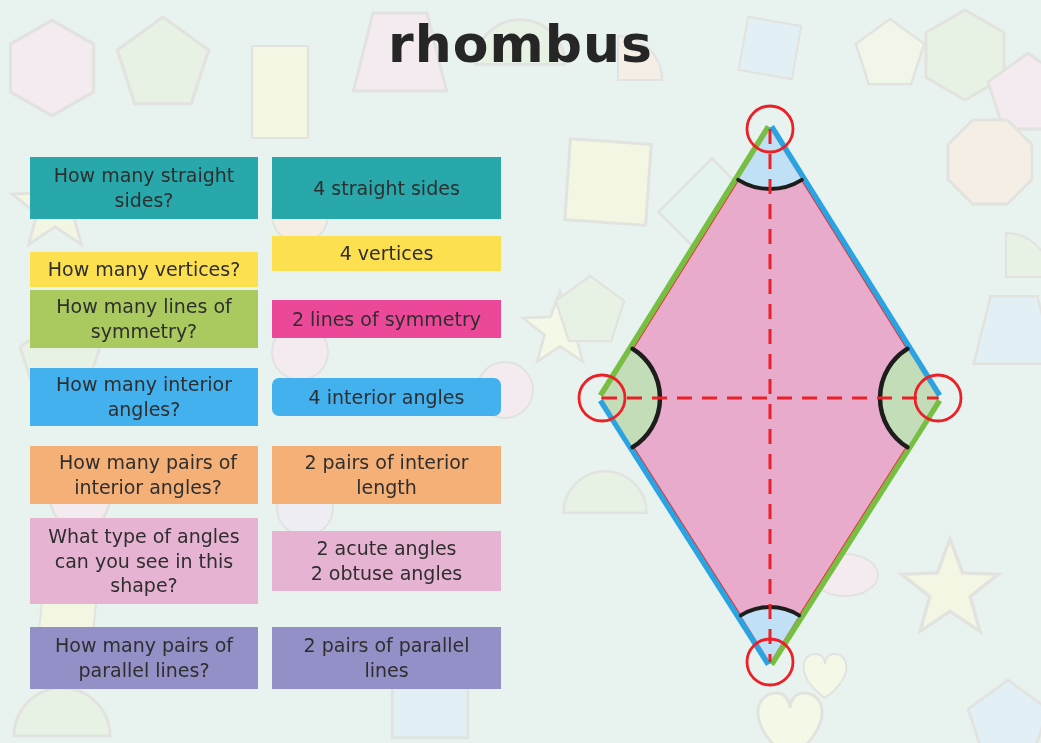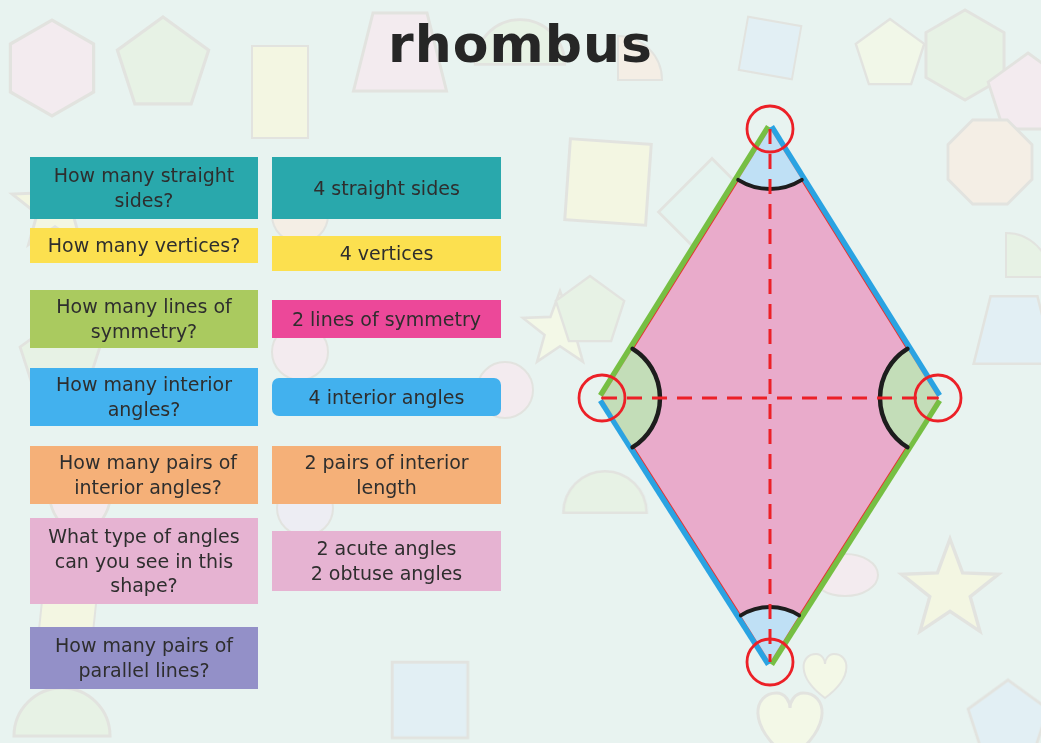--- a/index.html
+++ b/index.html
@@ -79,21 +79,21 @@
     <use href="#bg-heart" transform="translate(825,672)" fill="#fbfbe0"></use>
     <use href="#bg-pent" transform="translate(1008,722) scale(1.4)" fill="#ddecf8"></use>
   </g>
 </svg>
 
 <h1 class="title">rhombus</h1>
 
 <div class="qbox" style="top: 157px; height: 62px; background-color: rgb(41, 168, 172);">
   <span>How many straight sides?</span>
 </div>
-<div class="qbox" style="top: 228px; height: 35px; background-color: rgb(252, 224, 79);">
+<div class="qbox" style="top: 252px; height: 35px; background-color: rgb(252, 224, 79);">
   <span>How many vertices?</span>
 </div>
 <div class="qbox" style="top: 368px; height: 58px; background-color: rgb(66, 177, 238);">
   <span>How many interior angles?</span>
 </div>
 <div class="qbox" style="top: 290px; height: 58px; background-color: rgb(170, 202, 95);">
   <span>How many lines of symmetry?</span>
 </div>
 <div class="qbox" style="top: 446px; height: 58px; background-color: rgb(245, 176, 120); padding-left: 16px;">
   <span>How many pairs of interior angles?</span>
@@ -118,20 +118,24 @@
   <span>4 interior angles</span>
 </div>
 <div class="abox" style="top: 446px; height: 58px; background-color: rgb(245, 176, 120);">
   <span>2 pairs of interior</span>
   <span>length</span>
 </div>
 <div class="abox" style="top: 531px; height: 60px; background-color: rgb(230, 179, 210);">
   <span>2 acute angles</span>
   <span>2 obtuse angles</span>
 </div>
+<div class="abox" style="top: 627px; height: 62px; background-color: rgb(147, 144, 200);">
+  <span>2 pairs of parallel</span>
+  <span>lines</span>
+</div>
 
 <svg id="diagram" width="440" height="615" viewBox="0 0 440 615">
 
   <polygon points="210,34 378,303 210,567 42,303" stroke-width="2" fill="#e9abcb" stroke="#e8312f"></polygon>
 
   <line x1="40.4" y1="300.5" x2="208.4" y2="31.5" stroke-width="5.5" stroke="#76bf43"></line>
   <line x1="379.6" y1="305.5" x2="211.6" y2="569.5" stroke-width="5.5" stroke="#76bf43"></line>
 
   <line x1="211.6" y1="31.5" x2="379.6" y2="300.5" stroke-width="5.5" stroke="#2aa3e2"></line>
   <line x1="208.4" y1="569.5" x2="40.4" y2="305.5" stroke-width="5.5" stroke="#2aa3e2"></line>

